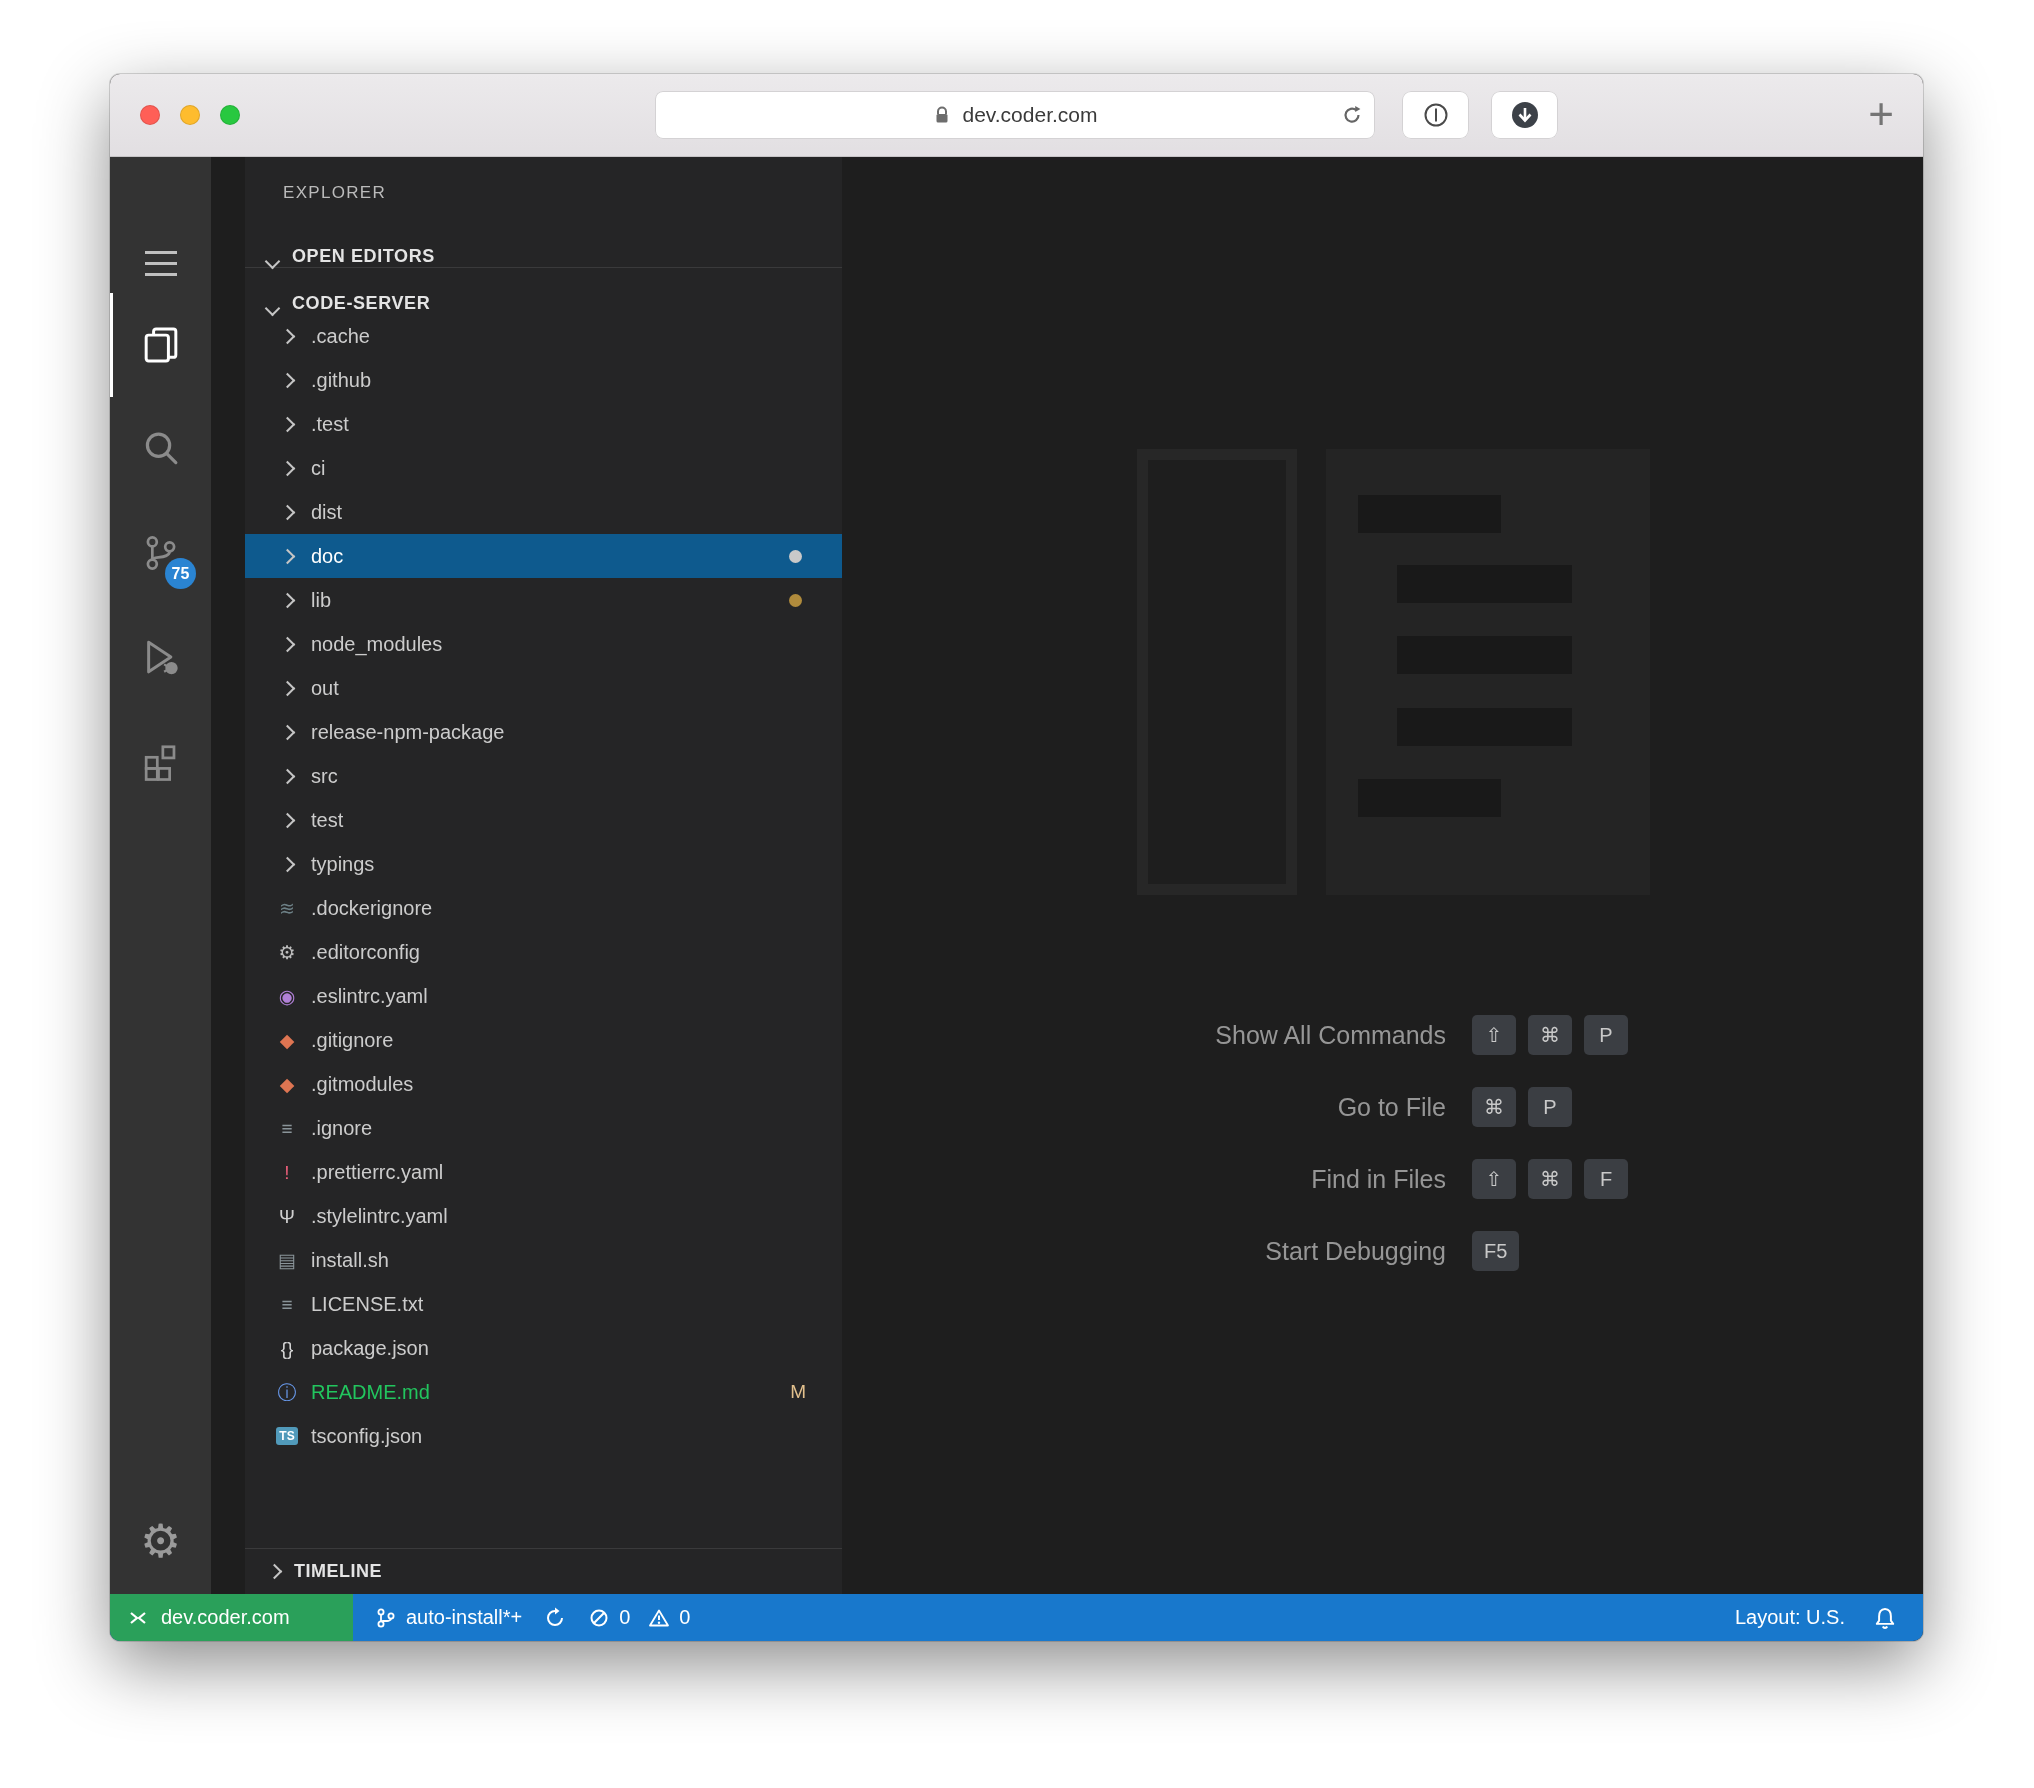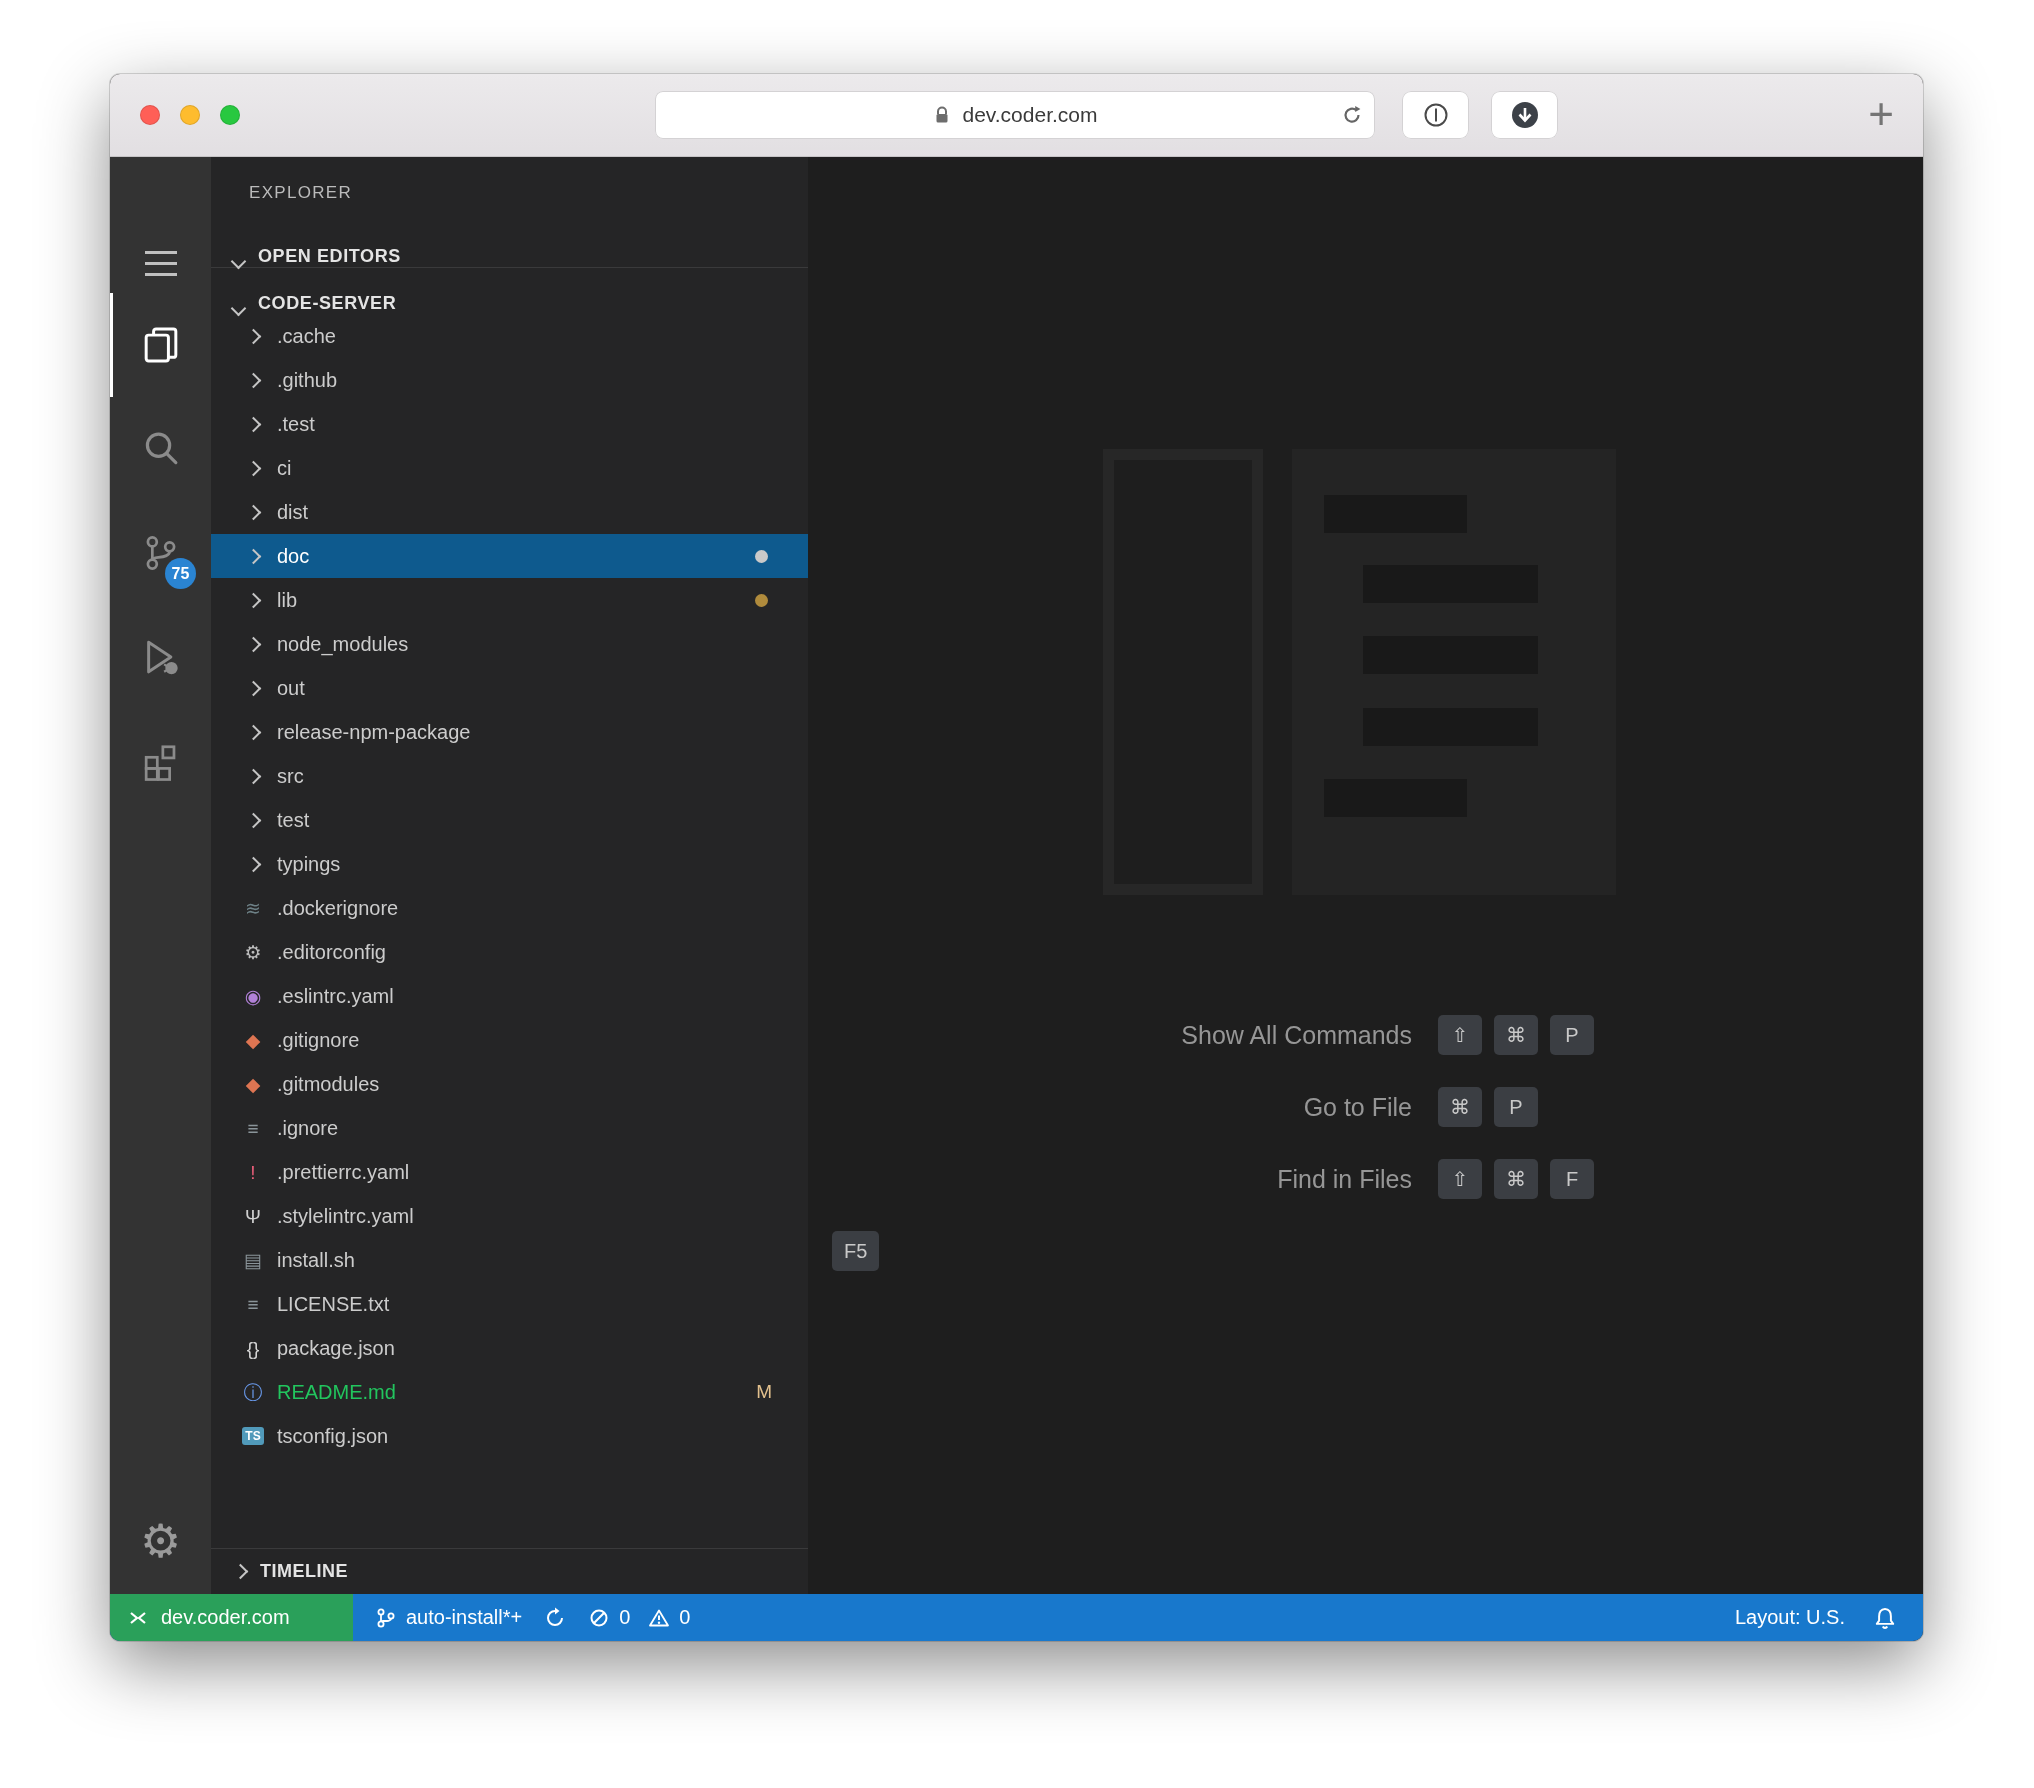--- a/index.html
+++ b/index.html
@@ -47,21 +47,21 @@
   .ab-item.active { color:#ffffff; box-shadow:inset 3px 0 0 #ffffff; }
   .scm-badge {
     position:absolute; right:15px; bottom:16px; min-width:31px; height:31px; border-radius:16px;
     background:#2a84d2; color:#fff; font-size:16px; font-weight:700;
     display:flex; align-items:center; justify-content:center; padding:0 4px; box-sizing:border-box;
   }
   .gear { position:absolute; bottom:30px; left:0; right:0; text-align:center;
     font-size:46px; line-height:1; color:#9a9a9a; }
   
   .sidebar { width:597px; flex:0 0 auto; background:#252526; color:#cccccc;
-    display:flex; flex-direction:column; min-height:0; }
+    display:flex; flex-direction:column; min-height:0;margin-left:34px; }
   .sb-title { padding:26px 0 18px 38px; font-size:17px; letter-spacing:1.3px; color:#bbbbbb; }
   .section-row { height:46px; flex:0 0 auto; display:flex; align-items:flex-end; gap:14px;
     padding-left:22px; font-size:18px; font-weight:700; letter-spacing:.6px; color:#e4e4e4; }
   .section-row.bordered { border-bottom:1px solid #3a3a3b; }
   .chev { display:inline-block; width:9px; height:9px;
     border-right:2px solid #c5c5c5; border-bottom:2px solid #c5c5c5; }
   .chev.down { transform:rotate(45deg); margin-top:-5px; }
   .chev.right { transform:rotate(-45deg); }
   .tree { flex:1 1 auto; min-height:0; overflow:hidden; }
   .tree-row { height:44px; display:flex; align-items:center; padding-left:28px; font-size:20px; }
@@ -420,20 +420,21 @@
           </div>
           <div class="sc-row">
             <div class="sc-label">Find in Files</div>
             <div class="sc-keys">
               <span class="key">⇧</span>
               <span class="key">⌘</span>
               <span class="key">F</span>
             </div>
           </div>
           <div class="sc-row">
+            <div class="sc-label">Start Debugging</div>
             <div class="sc-keys">
               <span class="key">F5</span>
             </div>
           </div>
         </div>
     </div>
   </div>
 
   <div class="statusbar">
     <div class="remote">

